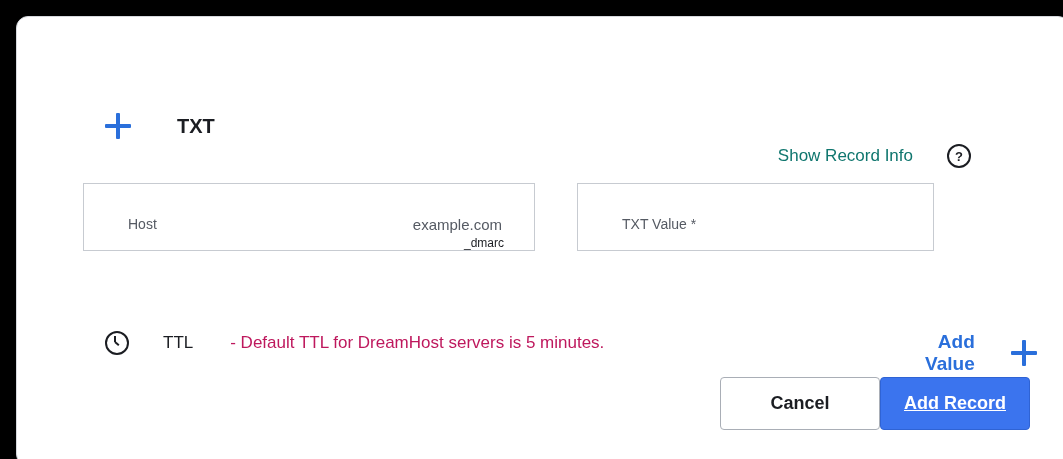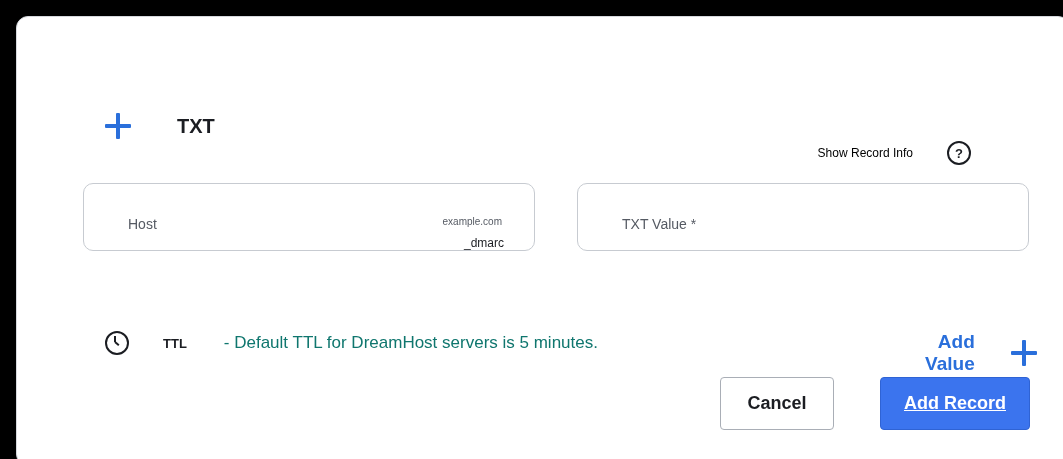--- a/index.html
+++ b/index.html
@@ -9,39 +9,39 @@
     position: absolute; left: 4px; top: 4px; width: 1054px; height: 450px;
     background: #fff; border-radius: 12px; border: 1px solid #d6d9de;
   }
   .header-row { position: absolute; left: 54px; top: 82px; height: 30px; display: flex; align-items: center; }
   .plus-icon { width: 26px; height: 26px; position: relative; }
   .plus-icon::before, .plus-icon::after { content: ""; position: absolute; background: #2a6fdb; border-radius: 1px; }
   .plus-icon::before { left: 0; top: 11px; width: 26px; height: 4px; }
   .plus-icon::after { left: 11px; top: 0; width: 4px; height: 26px; }
   .record-type { margin-left: 24px; font-size: 20px; font-weight: bold; color: #1b1d22; }
   .show-info { position: absolute; right: 64px; top: 85px; display: flex; align-items: center; cursor: pointer; }
-  .show-info-label { font-size: 12px; color: #000000; }
+  .show-info-label { font-size: 17px; color: #0f766e; }
   .help-icon { margin-left: 12px; width: 20px; height: 20px; border: 2px solid #1b1d22; border-radius: 50%; font-size: 13px; font-weight: bold; display: flex; align-items: center; justify-content: center; line-height: 1; }
-  .field { position: absolute; top: 154px; height: 68px; border: 1px solid #c7cbd1; border-radius: 10px; background: #fff; }
+  .field { position: absolute; top: 154px; height: 68px; border: 1px solid #c7cbd1; border-radius: 0; background: #fff; }
   .field-host { left: 54px; width: 452px; }
-  .field-txt { left: 548px; width: 452px; overflow: hidden; }
+  .field-txt { left: 548px; width: 357px; overflow: hidden; }
   .field-label { position: absolute; left: 22px; top: 10px; font-size: 14px; color: #555a63; }
-  .field-suffix { position: absolute; right: 10px; top: 10px; font-size: 10px; color: #555a63; }
+  .field-suffix { position: absolute; right: 10px; top: 10px; font-size: 15px; color: #555a63; }
   .field-value { position: absolute; left: 21px; top: 30px; right: 8px; font-size: 12px; color: #1b1d22; white-space: nowrap; overflow: hidden; }
   .ttl-row { position: absolute; left: 54px; top: 272px; display: flex; align-items: center; }
   .clock-icon { width: 20px; height: 20px; border: 2px solid #1b1d22; border-radius: 50%; position: relative; }
   .clock-icon::before { content: ""; position: absolute; left: 7px; top: 3px; width: 2px; height: 6px; background: #1b1d22; }
   .clock-icon::after { content: ""; position: absolute; left: 8px; top: 8px; width: 5px; height: 2px; background: #1b1d22; transform: rotate(40deg); transform-origin: left center; }
-  .ttl-strong { margin-left: 12px; font-size: 13px; font-weight: bold; }
-  .ttl-text { margin-left: 5px; font-size: 17px; color: #0f766e; }
+  .ttl-strong { margin-left: 12px; font-size: 17px; font-weight: normal; }
+  .ttl-text { margin-left: 5px; font-size: 17px; color: #be185d; }
   .add-more { position: absolute; left: 849px; top: 270px; display: flex; align-items: center; cursor: pointer; }
   .add-more-label { font-size: 19px; color: #2a6fdb; font-weight: bold; }
   .add-more .plus-icon { margin-left: 14px; }
   .btn { position: absolute; top: 348px; height: 53px; border-radius: 4px; font-size: 18px; font-weight: bold; display: flex; align-items: center; justify-content: center; cursor: pointer; }
-  .btn-cancel { left: 691px; width: 114px; background: #fff; border: 1px solid #a9aeb6; color: #1b1d22; }
+  .btn-cancel { left: 691px; width: 160px; background: #fff; border: 1px solid #a9aeb6; color: #1b1d22; }
   .btn-add { left: 851px; width: 150px; background: #3b74ee; border: 1px solid #2f63d4; color: #fff; text-decoration: underline; }
 </style>
 </head>
 <body>
 
 <div class="frame">
 
   <div class="header-row">
     <span class="plus-icon"></span>
     <span class="record-type">TXT</span>

